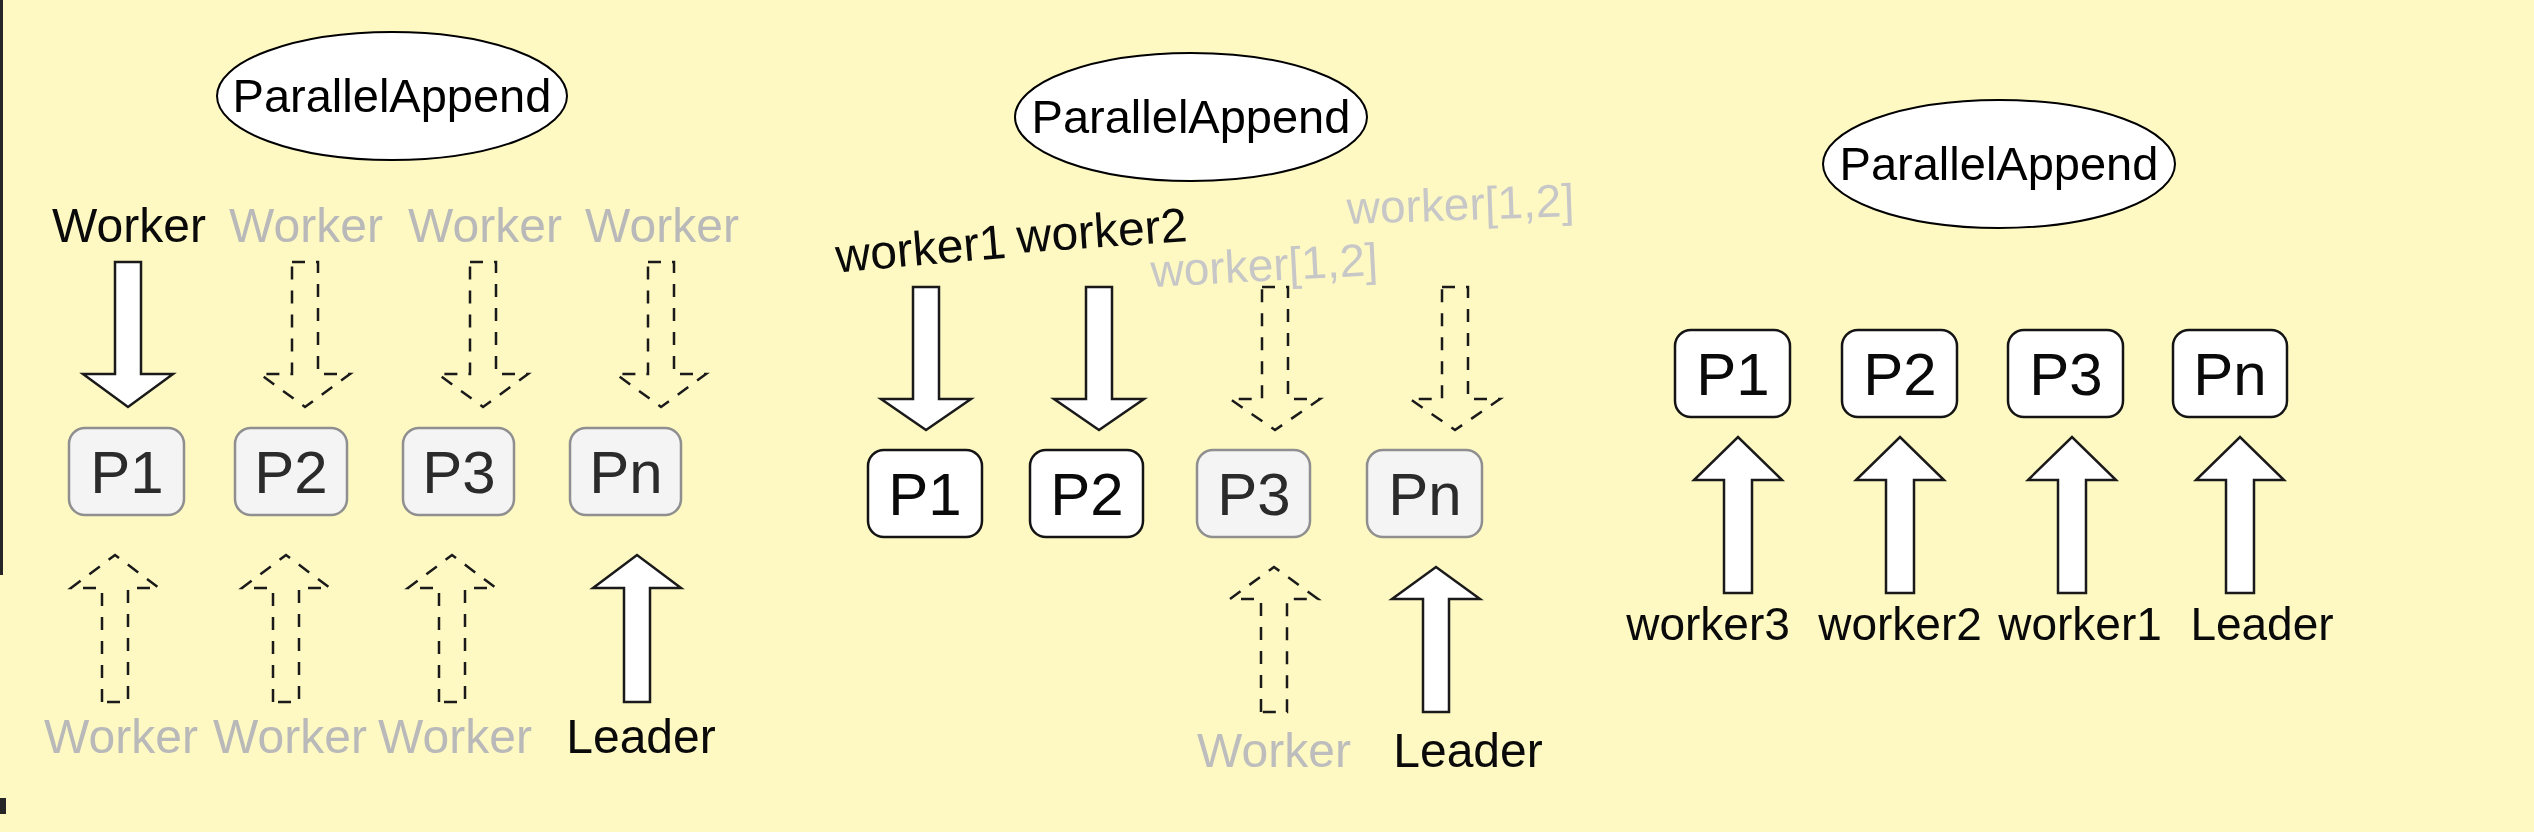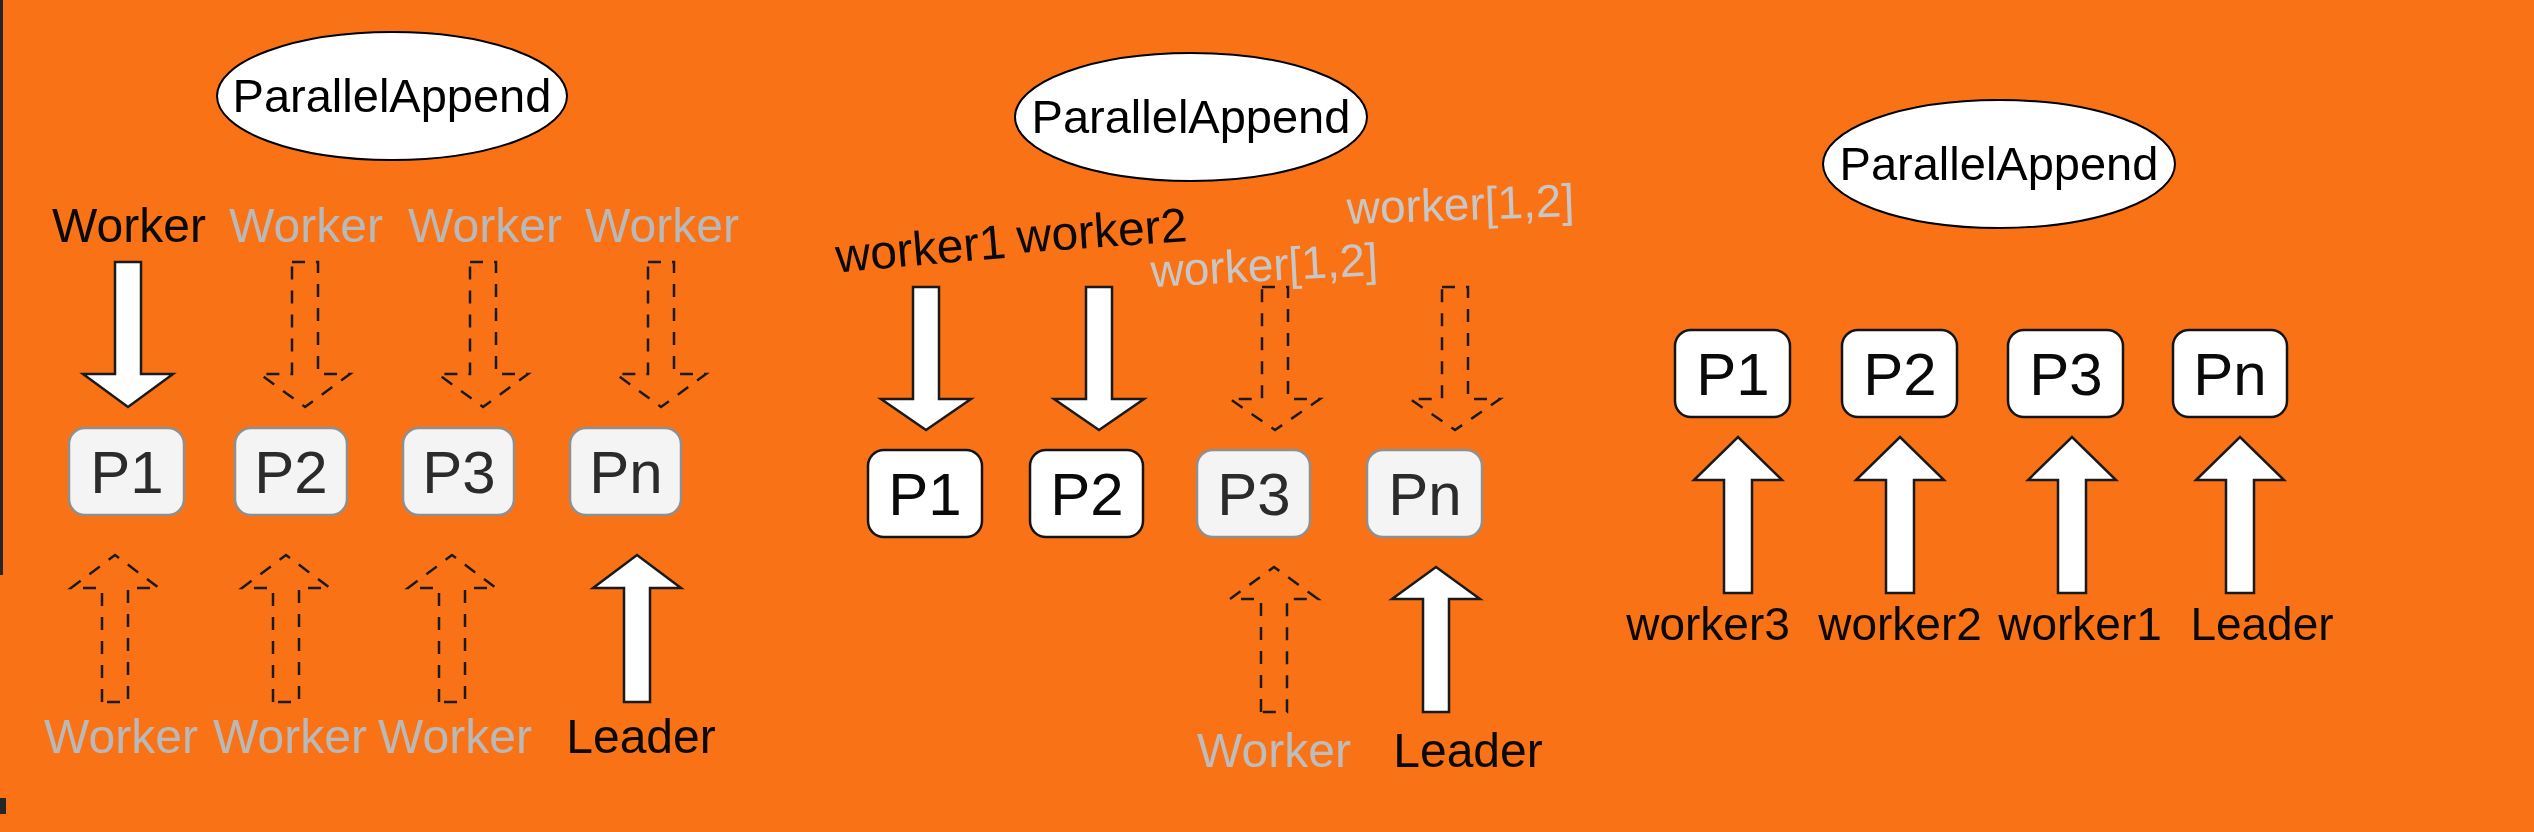--- a/index.html
+++ b/index.html
@@ -1,16 +1,16 @@
 <!DOCTYPE html>
 <html><head>
 <meta charset="utf-8">
 <style>
   html, body { margin: 0; padding: 0; background: #ffffff; }
-  .stage { position: relative; width: 2534px; height: 832px; background: #f97316; overflow: hidden; }
+  .stage { position: relative; width: 2534px; height: 832px; background: #fef9c3; overflow: hidden; }
   svg { display: block; }
   text {
     font-family: "Liberation Sans", sans-serif;
     text-anchor: middle;
   }
   .node-ellipse { fill: #ffffff; stroke: #000000; stroke-width: 2; }
   .t-node  { font-size: 47px; fill: #000000; }
   .t-label { font-size: 48px; }
   .t-label-sm { font-size: 46px; }
   .t-part  { font-size: 60px; }

